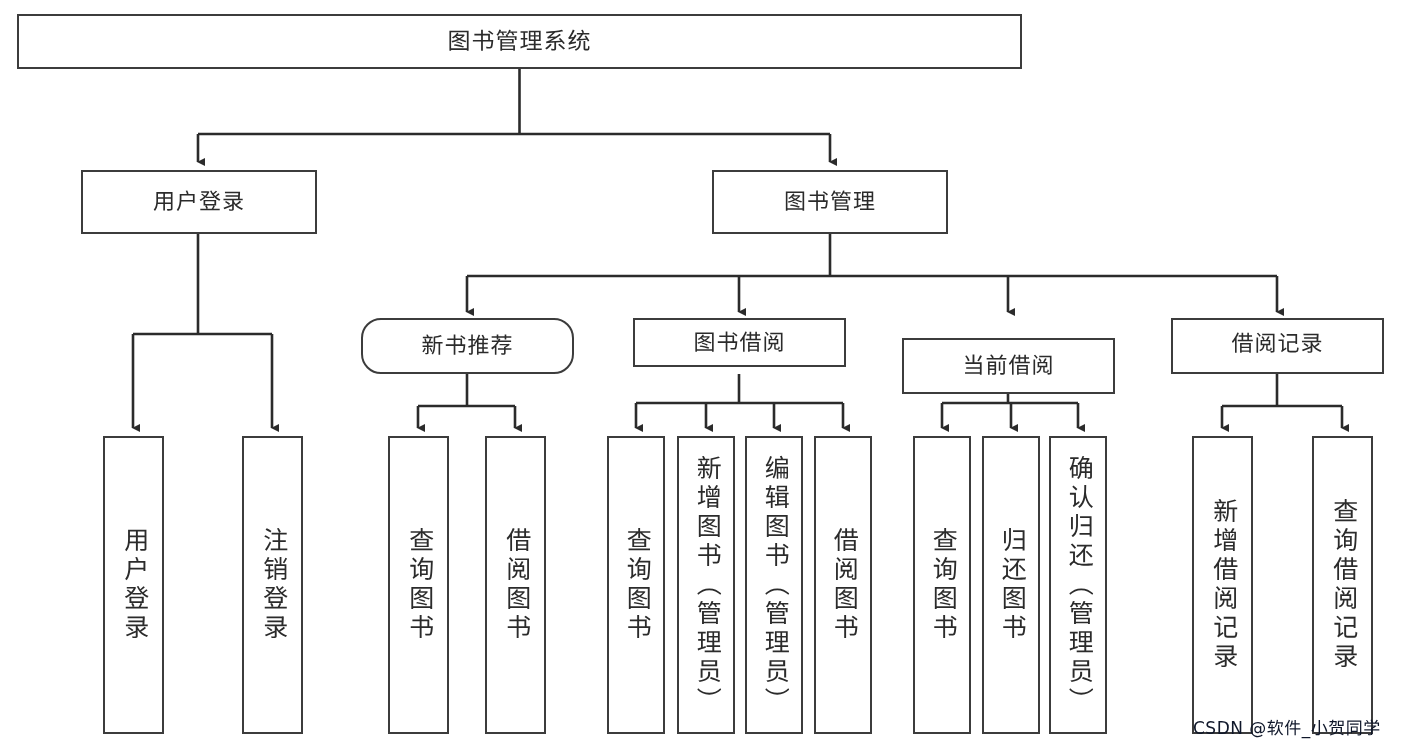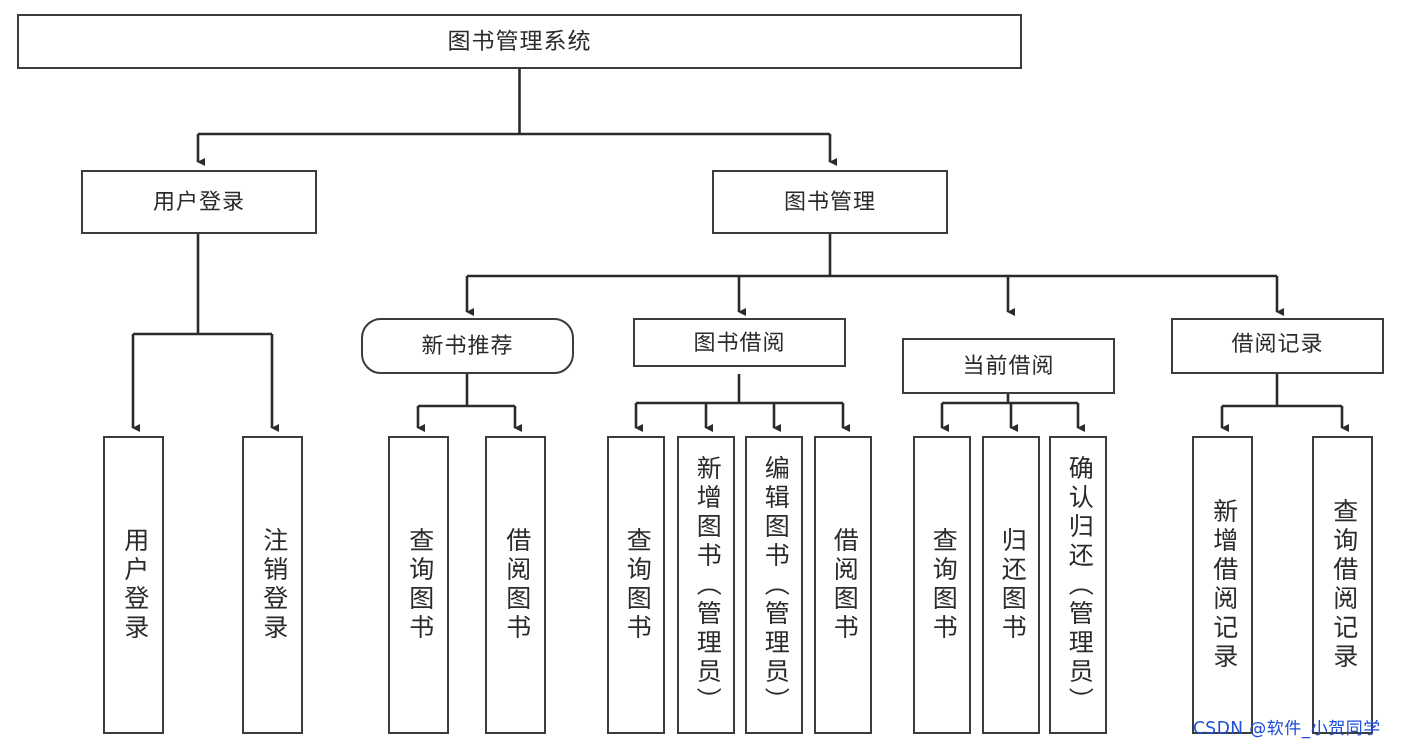--- a/index.html
+++ b/index.html
@@ -63,21 +63,21 @@
     font-size: 25px;
     line-height: 1.05;
     letter-spacing: 4px;
     white-space: nowrap;
   }
   #watermark {
     position: absolute;
     left: 1193px;
     top: 714px;
     font-size: 17px;
-    color: #1d4ed8;
+    color: #0f172a;
     letter-spacing: 0.5px;
     white-space: nowrap;
     z-index: 5;
     font-family: "DejaVu Sans", "Liberation Sans", sans-serif;
   }
 </style>
 </head>
 <body>
 
 <div id="diagram-root">

